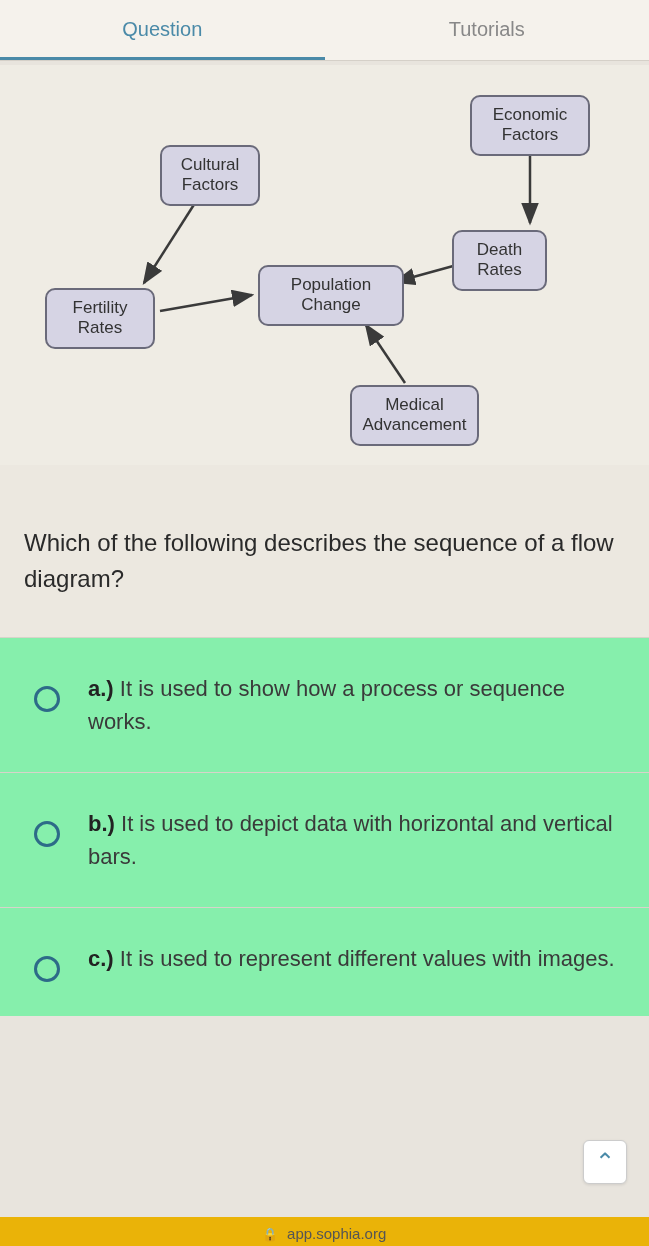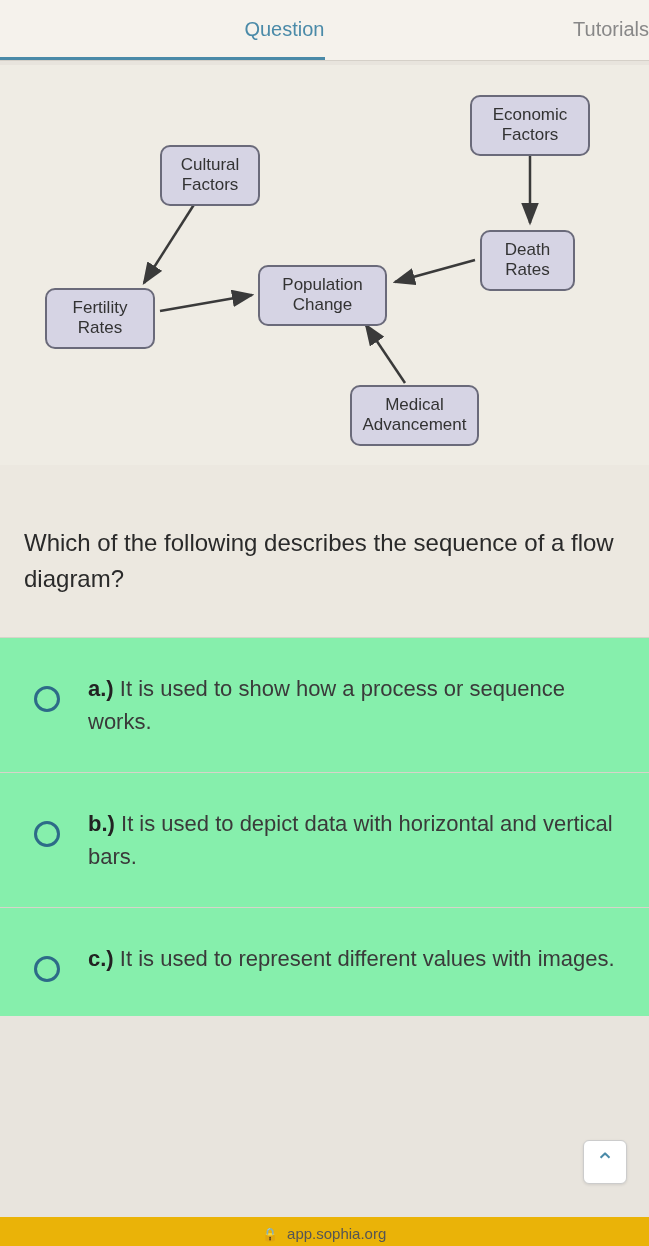--- a/index.html
+++ b/index.html
@@ -11,21 +11,21 @@
     overflow: hidden;
     position: relative;
   }
   .tabs {
     display: flex;
     background: #f5f2ec;
     border-bottom: 1px solid #d5d0c8;
   }
   .tab {
     flex: 1;
-    text-align: right;
+    text-align: center;
     padding: 18px 0 16px;
     font-size: 20px;
     color: #888;
     font-weight: 500;
     cursor: pointer;
   }
   .tab.active {
     color: #4a8aa8;
     border-bottom: 3px solid #4a8aa8;
   }
@@ -43,22 +43,22 @@
     border-radius: 10px;
     padding: 8px 4px;
     font-size: 17px;
     color: #333;
     text-align: center;
     line-height: 1.2;
     font-weight: 500;
   }
   .node.economic { top: 30px; left: 470px; width: 120px; }
   .node.cultural { top: 80px; left: 160px; width: 100px; }
-  .node.death { top: 165px; left: 480px; width: 95px; }
-  .node.population { top: 200px; left: 258px; width: 129px; }
+  .node.death { top: 165px; left: 452px; width: 95px; }
+  .node.population { top: 200px; left: 258px; width: 146px; }
   .node.fertility { top: 223px; left: 45px; width: 110px; }
   .node.medical { top: 320px; left: 350px; width: 129px; }
 
   svg.arrows {
     position: absolute;
     top: 0; left: 0;
     width: 100%;
     height: 100%;
     pointer-events: none;
   }

